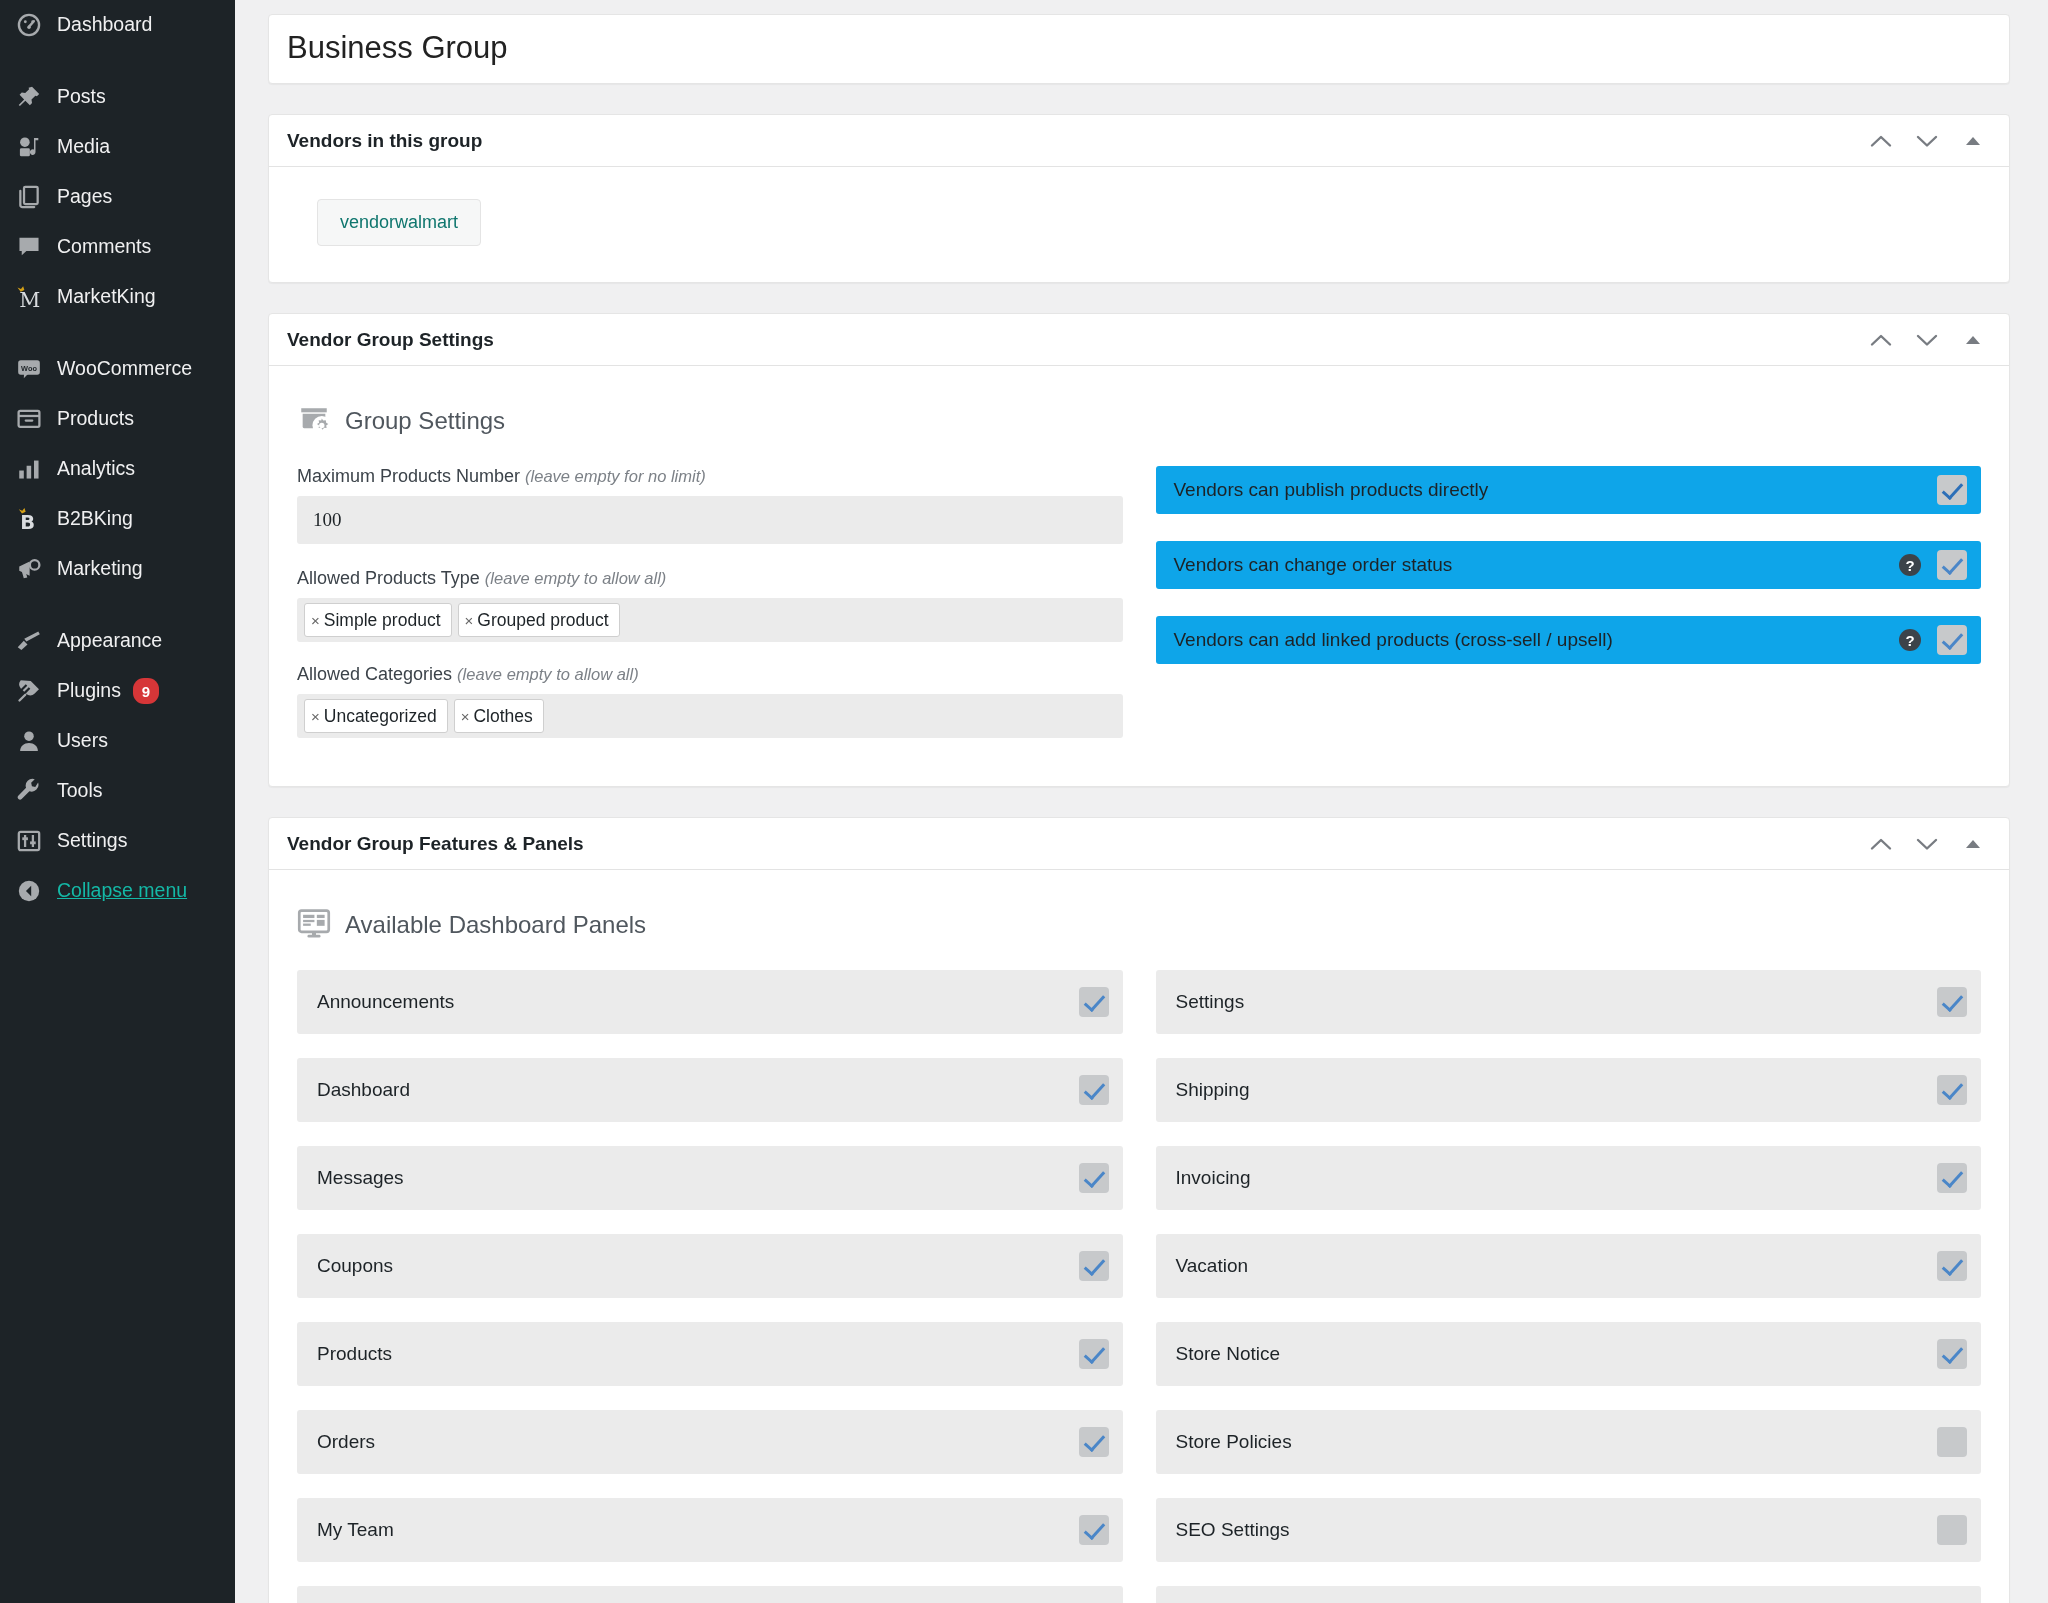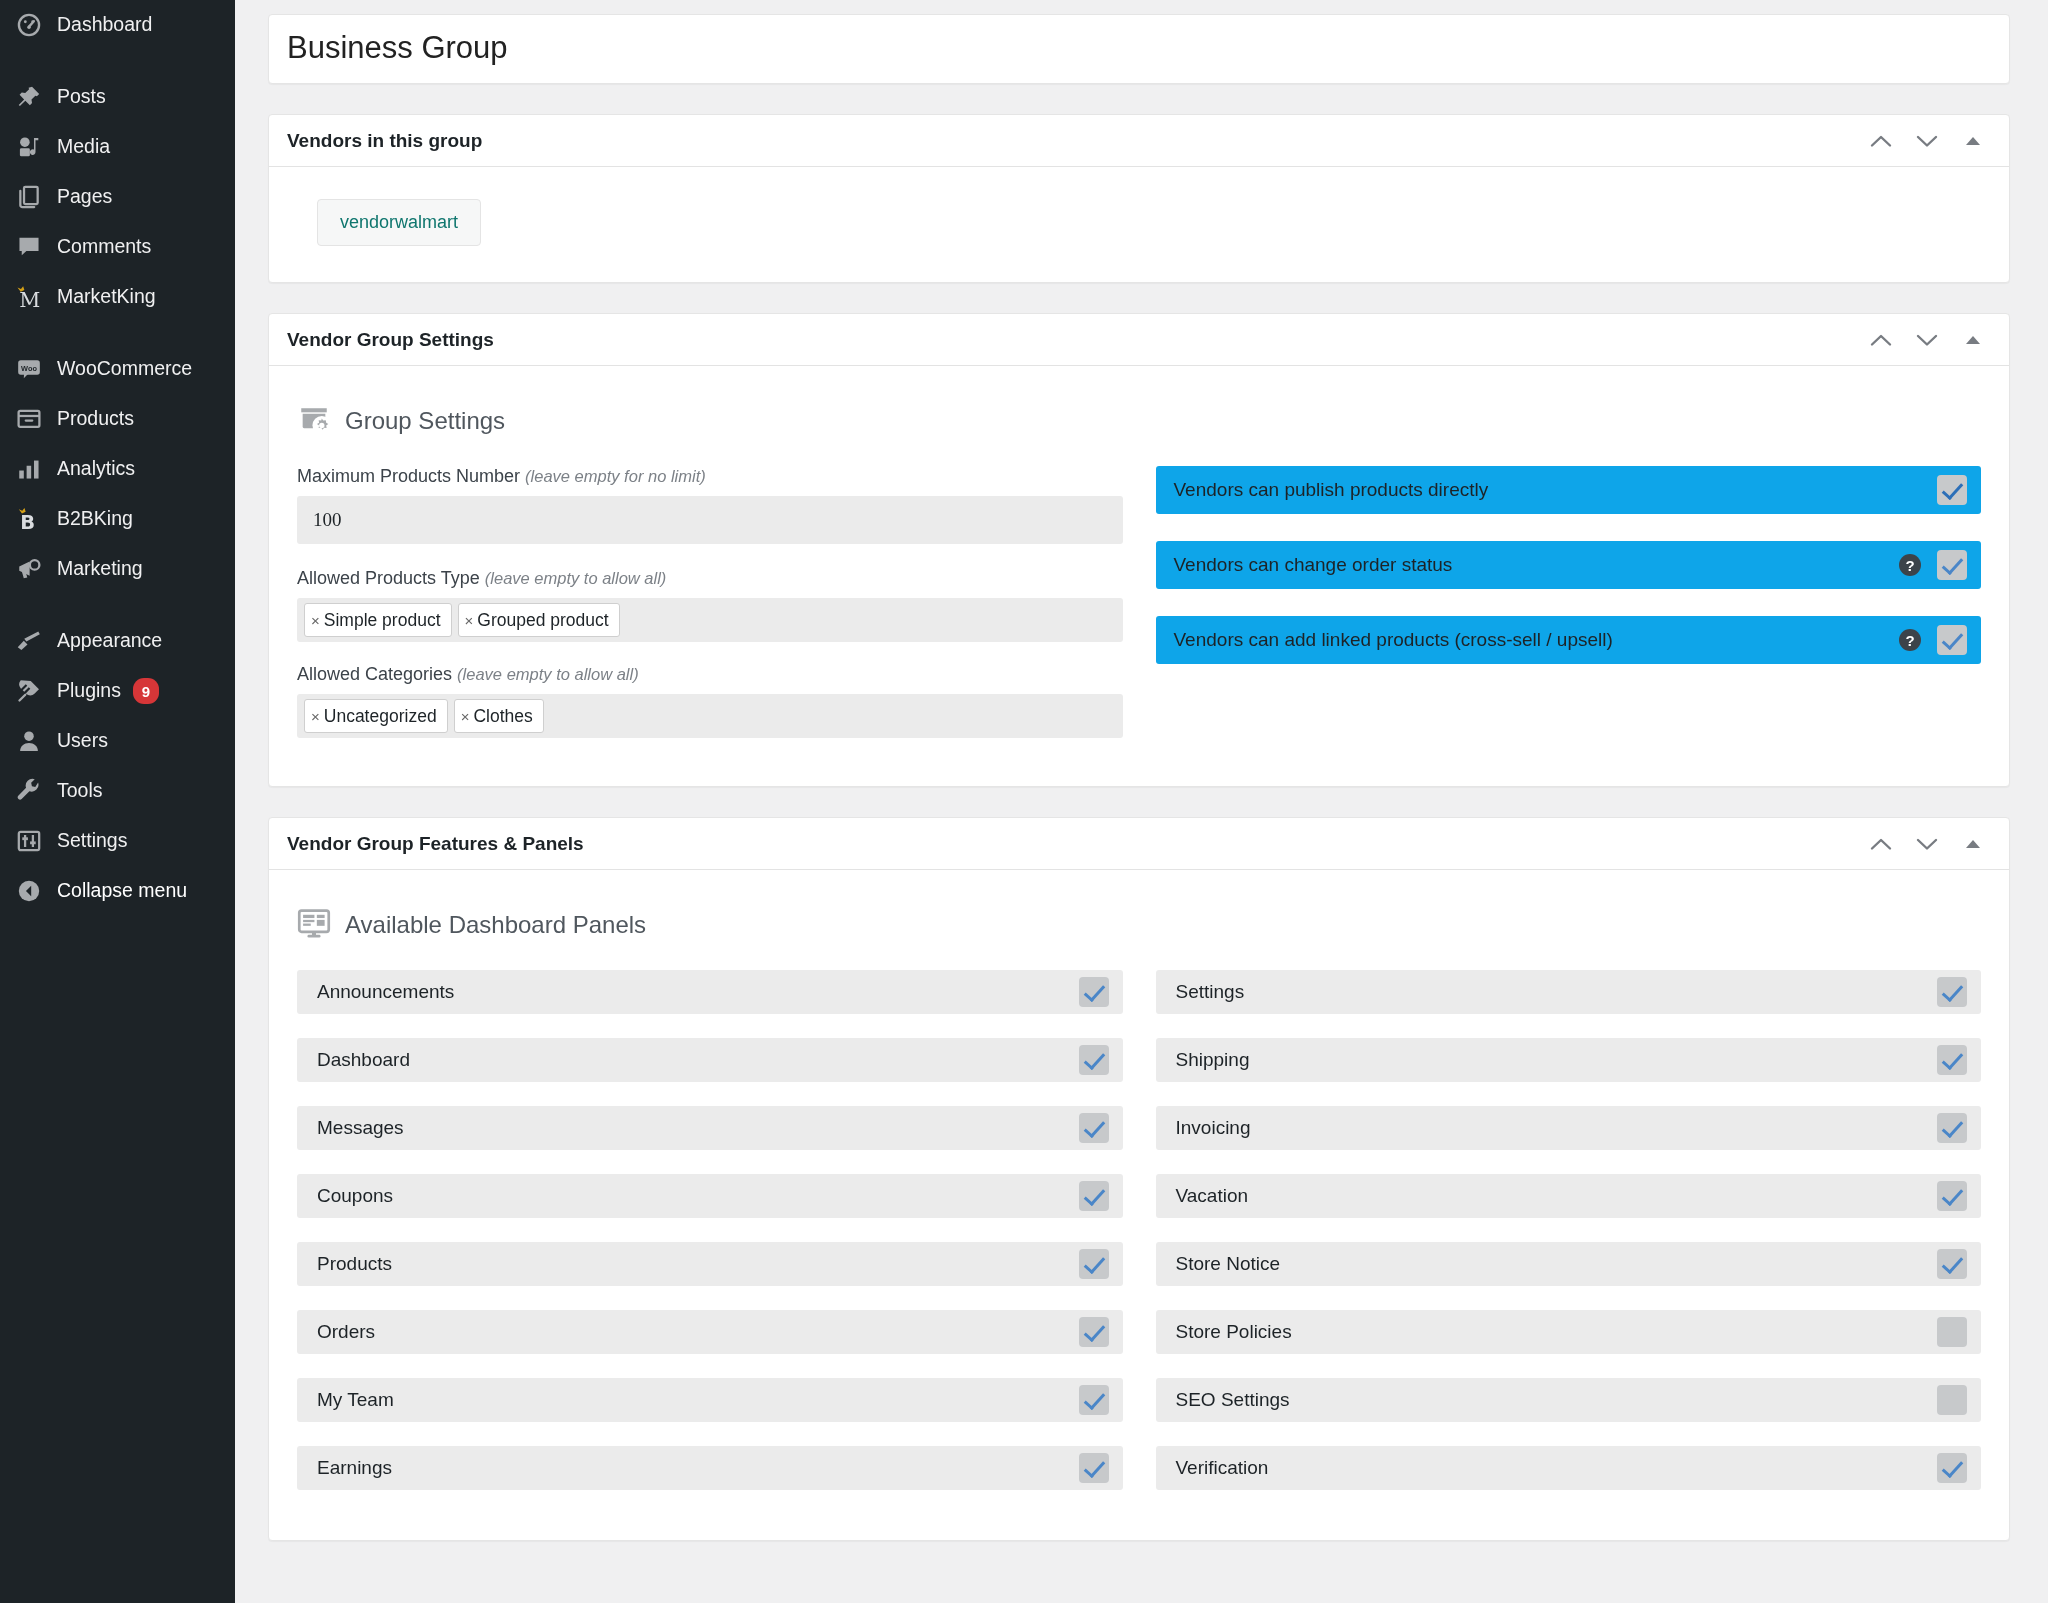--- a/index.html
+++ b/index.html
@@ -20,21 +20,21 @@
   }
   .menu-item {
     display: flex; align-items: center;
     height: 50px;
     padding-left: 10px;
     color: #f0f0f1;
     font-size: 19.5px;
     cursor: pointer;
     white-space: nowrap;
   }
-  .menu-item.muted { color: #ffffff; }
+  .menu-item.muted { color: #14b8a6; text-decoration: underline; }
   .menu-sep { height: 22px; }
   .mi-icon {
     width: 38px; min-width: 38px; height: 30px;
     display: flex; align-items: center; justify-content: center;
     margin-right: 9px;
   }
   .mi-icon svg { display:block; }
   .mi-label { line-height: 1; }
   .badge {
     margin-left: 12px;
@@ -189,21 +189,21 @@
     border-width: 0 3.4px 3.4px 0;
     transform: rotate(42deg);
   }
   .cbox.on.strong::after { border-color: #2c6fb8; }
 
   
   .panel-row {
     display: flex; align-items: center;
     background: #ebebeb;
     border-radius: 3px;
-    height: 44px;
+    height: 64px;
     padding: 0 14px 0 20px;
     margin-bottom: 24px;
   }
   .panel-row .pr-label { flex: 1; font-size: 19px; color: #1d2327; }
 </style>
 </head>
 <body>
 
 <div class="app">
 

